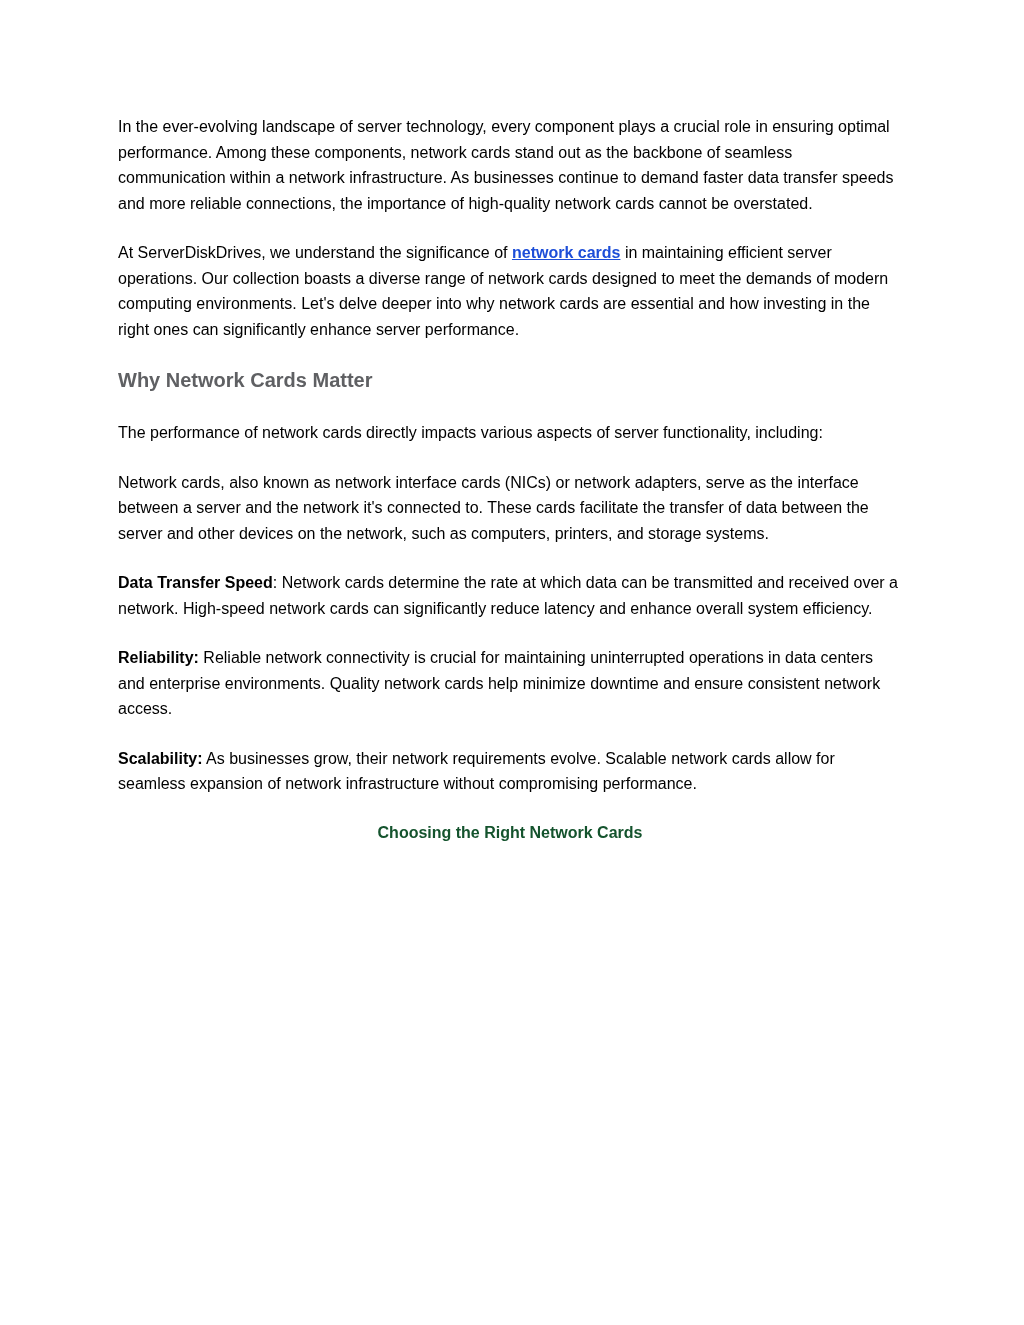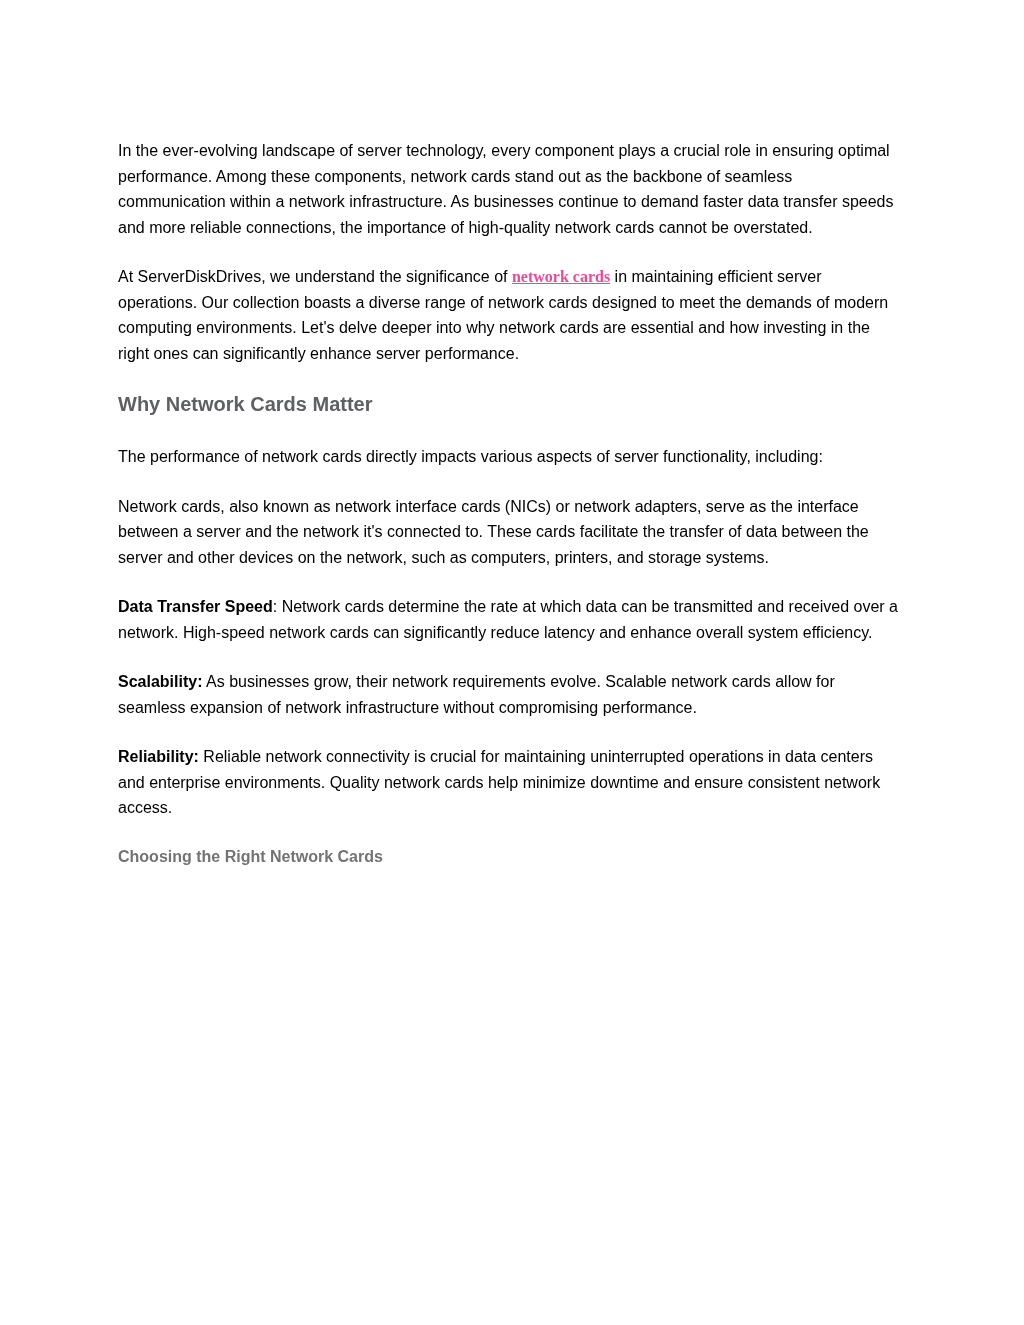--- a/index.html
+++ b/index.html
@@ -19,21 +19,21 @@
     width: 1024px;
     height: 1325px;
     background: #ffffff;
     box-sizing: border-box;
     padding: 0;
     overflow: hidden;
   }
   .content {
     position: absolute;
     left: 118px;
-    top: 124px;
+    top: 100px;
     width: 784px;
   }
   .doc-title {
     font-size: 36px;
     line-height: 43px;
     font-weight: 400;
     color: #000000;
     margin: 0 0 14px 0;
     letter-spacing: -0.1px;
   }
@@ -48,31 +48,31 @@
     font-size: 20px;
     line-height: 28px;
     font-weight: 700;
     color: #5f6063;
     margin: 24px 0 26px 0;
   }
   .h3-bold {
     font-size: 16px;
     line-height: 24px;
     font-weight: 700;
-    color: #737373;
+    color: #14532d;
     margin: 0 0 26px 0;
+    text-align: center;
   }
   .lead {
     font-weight: 700;
   }
   a.inline-link {
-    color: #ec4899;
+    color: #1d4ed8;
     font-weight: 700;
     text-decoration: underline;
-    font-family: Liberation Serif, serif;
   }
 </style>
 </head>
 <body>
 
 <div class="page">
   <div class="content">
 
     <h1 class="doc-title"></h1>
 
@@ -81,21 +81,21 @@
     <p class="body-par"><span>At ServerDiskDrives, we understand the significance of </span><a class="inline-link" href="#">network cards</a><span> in maintaining efficient server operations. Our collection boasts a diverse range of network cards designed to meet the demands of modern computing environments. Let's delve deeper into why network cards are essential and how investing in the right ones can significantly enhance server performance.</span></p>
 
     <h2 class="h2-gray">Why Network Cards Matter</h2>
 
     <p class="body-par">The performance of network cards directly impacts various aspects of server functionality, including:</p>
 
     <p class="body-par">Network cards, also known as network interface cards (NICs) or network adapters, serve as the interface between a server and the network it's connected to. These cards facilitate the transfer of data between the server and other devices on the network, such as computers, printers, and storage systems.</p>
 
     <p class="body-par"><span class="lead">Data Transfer Speed</span><span>: Network cards determine the rate at which data can be transmitted and received over a network. High-speed network cards can significantly reduce latency and enhance overall system efficiency.</span></p>
 
+    <p class="body-par"><span class="lead">Reliability:</span><span> Reliable network connectivity is crucial for maintaining uninterrupted operations in data centers and enterprise environments. Quality network cards help minimize downtime and ensure consistent network access.</span></p>
+
     <p class="body-par"><span class="lead">Scalability:</span><span> As businesses grow, their network requirements evolve. Scalable network cards allow for seamless expansion of network infrastructure without compromising performance.</span></p>
-
-    <p class="body-par"><span class="lead">Reliability:</span><span> Reliable network connectivity is crucial for maintaining uninterrupted operations in data centers and enterprise environments. Quality network cards help minimize downtime and ensure consistent network access.</span></p>
 
     <h3 class="h3-bold">Choosing the Right Network Cards</h3>
 
 
   </div>
 </div>
 
 </body></html>

